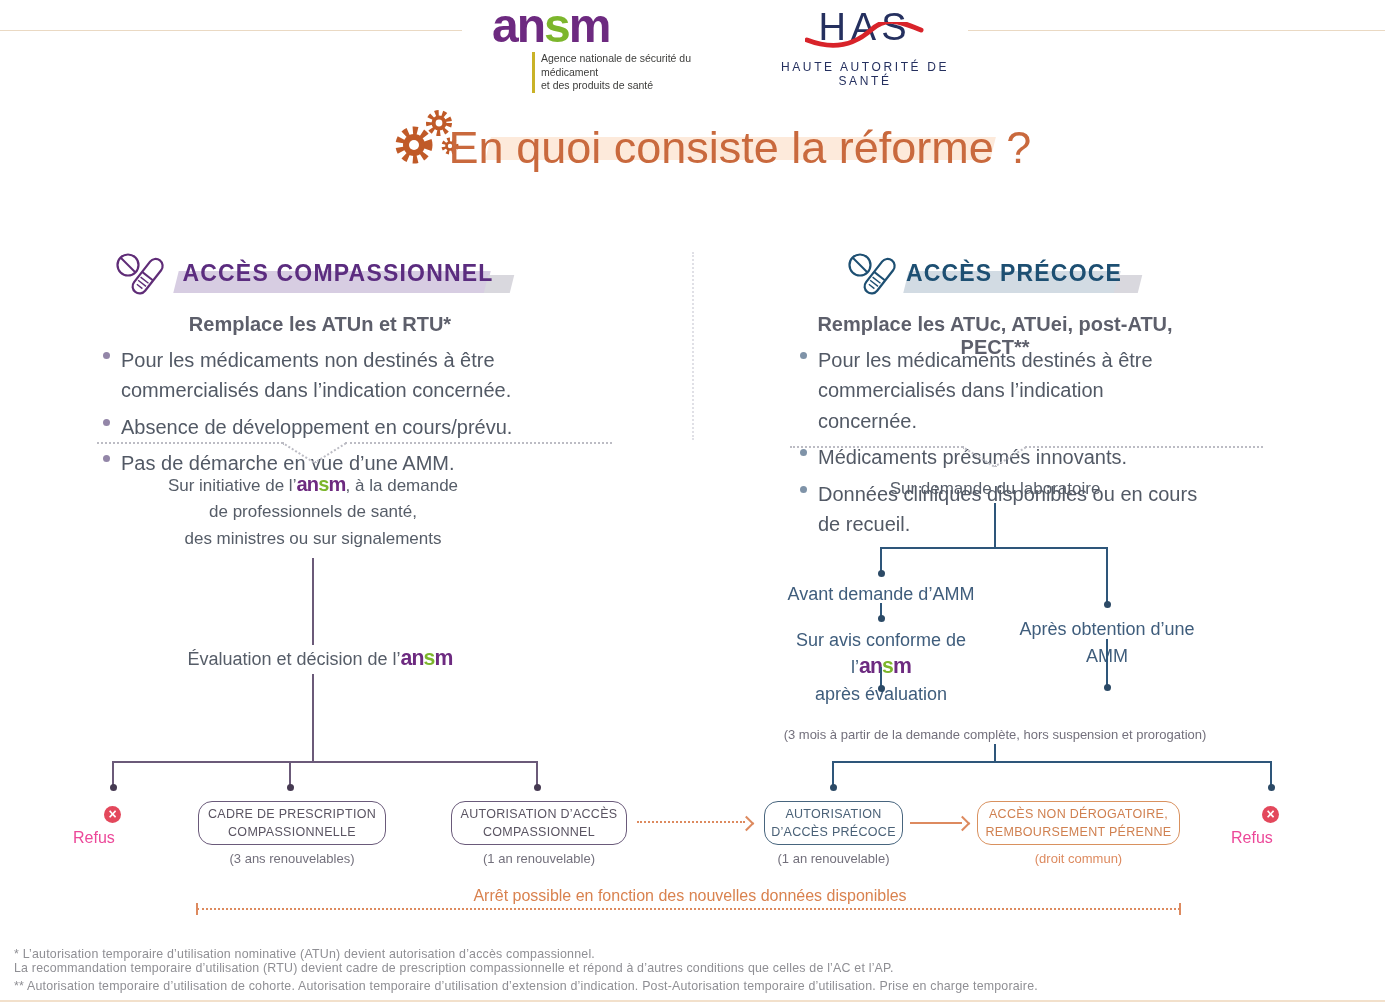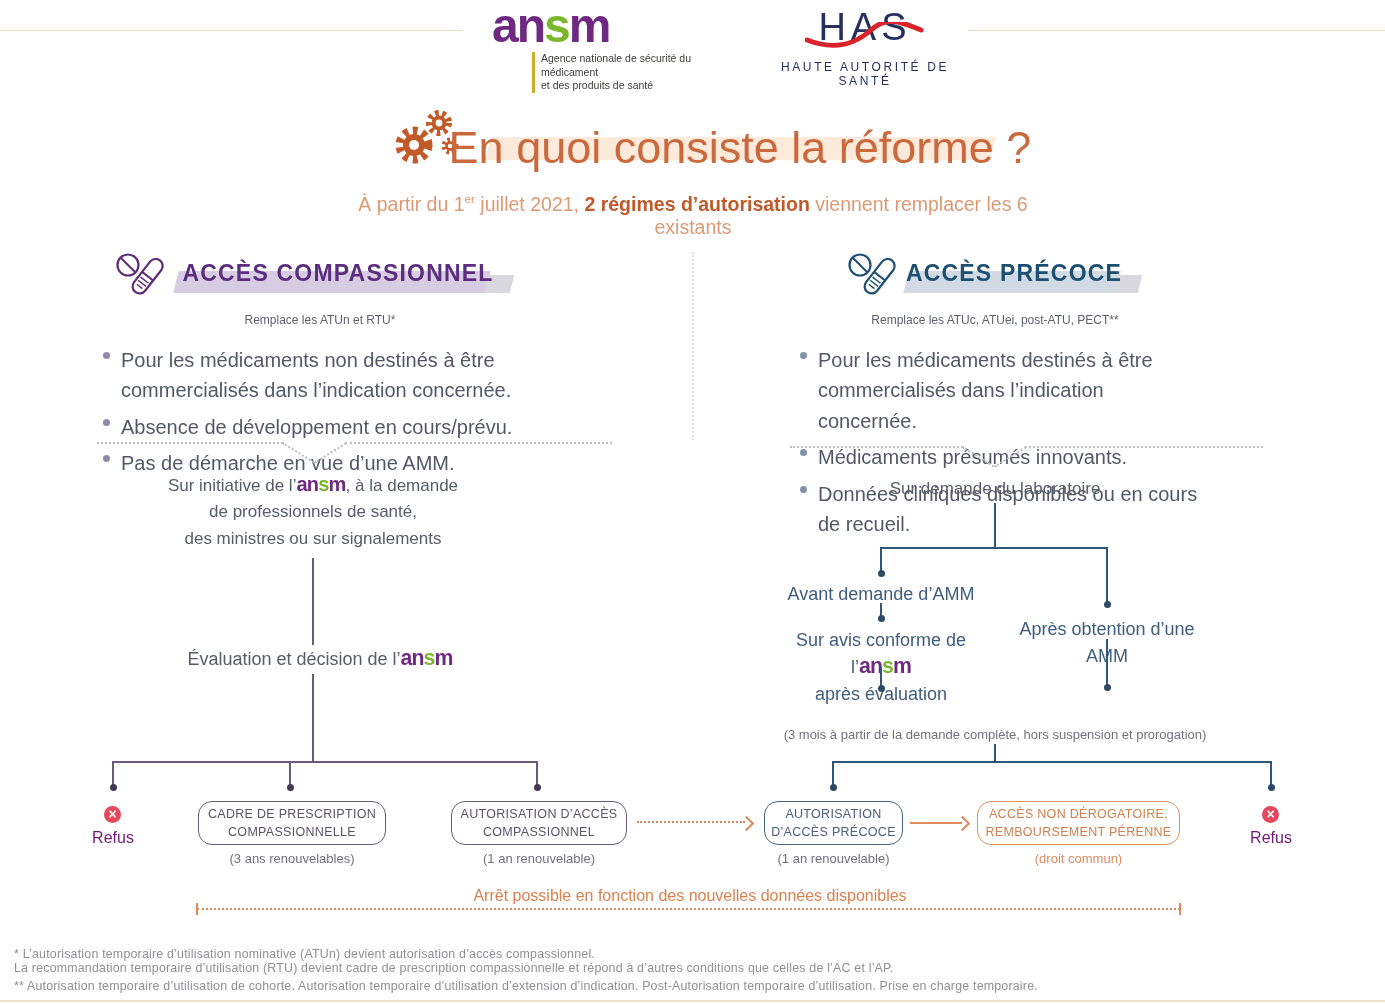--- a/index.html
+++ b/index.html
@@ -26,21 +26,21 @@
   .sup{vertical-align:super;font-size:0.6em;}
   
   .col-head{position:absolute;font-size:23px;font-weight:700;letter-spacing:1.2px;z-index:2;}
   .head-purple{color:#5b2c7f;}
   .head-navy{color:#1d4f72;}
   .hl{position:absolute;transform:skewX(-14deg);z-index:1;}
   .hl-purple{background:#d7cde2;}
   .hl-navy{background:#d2dbe3;}
   .hl-tail{background:#d9d8de;}
   
-  .replaces{position:absolute;font-size:12px;color:#5d5f6b;}
+  .replaces{position:absolute;font-size:20px;color:#5d5f6b;font-weight:bold;}
   .bullets{position:absolute;}
   .bullet-item{display:flex;gap:11px;margin-bottom:6px;font-size:20px;line-height:1.52;color:#525965;}
   .bdot{flex:0 0 7px;width:7px;height:7px;border-radius:50%;margin-top:7px;}
   .bdot-p{background:#9386a8;}
   .bdot-b{background:#7f93a8;}
   .flow-text{position:absolute;font-size:17px;line-height:1.55;color:#565d68;}
   .flow-label{position:absolute;font-size:18px;line-height:1.5;color:#3f5d7c;}
   .eval-line{position:absolute;font-size:18px;color:#565d68;}
   .eval-note{position:absolute;font-size:13px;color:#73707c;}
   
@@ -63,21 +63,21 @@
   .fbox-o{border:1.5px solid #d9915f;color:#d08050;}
   .box-note{position:absolute;font-size:13px;color:#73707c;text-align:center;}
   .box-note-o{color:#dd8a5f;}
   
   .dot-arrow{position:absolute;border-top:2px dotted #dd8a5f;}
   .solid-arrow{position:absolute;height:2px;background:#dd8a5f;}
   .chev{position:absolute;width:9px;height:9px;border-top:2px solid #dd8a5f;border-right:2px solid #dd8a5f;transform:rotate(45deg);}
   
   .refus-x{position:absolute;width:17px;height:17px;border-radius:50%;background:#e3485c;color:#fff;
            font-weight:700;font-size:14px;line-height:16px;text-align:center;}
-  .refus-label{position:absolute;font-size:16px;color:#701a75;text-align:center;}
+  .refus-label{position:absolute;font-size:16px;color:#ec4899;}
   
   .arret{position:absolute;font-size:16px;color:#d9824f;text-align:center;}
   .rail{position:absolute;border-top:2px dotted #dd8a5f;}
   .rail-bar{position:absolute;width:2px;height:12px;background:#dd8a5f;}
   .footnote{position:absolute;font-size:12.4px;color:#8f8f94;letter-spacing:0.2px;}
 </style>
 </head>
 <body>
 
 <div class="canvas">
@@ -110,23 +110,20 @@
     <circle cx="49" cy="19" r="9.5" fill="none" stroke="#c05a28" stroke-width="7" stroke-dasharray="3.4 3.4"></circle>
     <circle cx="49" cy="19" r="7.5" fill="#c05a28"></circle>
     <circle cx="49" cy="19" r="3.4" fill="#fff"></circle>
     <circle cx="60" cy="42" r="6" fill="none" stroke="#c05a28" stroke-width="5" stroke-dasharray="2.5 2.5"></circle>
     <circle cx="60" cy="42" r="4.8" fill="#c05a28"></circle>
     <circle cx="60" cy="42" r="2.2" fill="#fff"></circle>
   </svg>
 
   <div class="title-hl" style="left:488px;top:137px;width:505px;height:23px;"></div>
   <div class="main-title ctr" style="left:440px;top:122px;width:600px;z-index:2;">En quoi consiste la réforme ?</div>
-  <div class="subtitle ctr" style="left:343px;top:192px;width:700px;">
-    <span>À partir du 1</span><span class="sup">er</span><span> juillet 2021, </span><b>2 régimes d’autorisation</b><span> viennent remplacer les 6 existants</span>
-  </div>
 
   <div class="coldiv" style="left:692px;top:252px;height:188px;"></div>
 
   <svg class="abs" width="52" height="48" viewBox="0 0 52 48" style="left:114px;top:250px;">
     <circle cx="14" cy="15" r="10.5" fill="none" stroke="#5f2c77" stroke-width="2.2"></circle>
     <line x1="7" y1="8" x2="21" y2="22" stroke="#5f2c77" stroke-width="2"></line>
     <g transform="rotate(38 33 27)">
       <rect x="26" y="6" width="14" height="40" rx="7" fill="#fff" stroke="#5f2c77" stroke-width="2.2"></rect>
       <line x1="26" y1="26" x2="40" y2="26" stroke="#5f2c77" stroke-width="2"></line>
       <line x1="28" y1="31" x2="38" y2="31" stroke="#5f2c77" stroke-width="1.4"></line>

